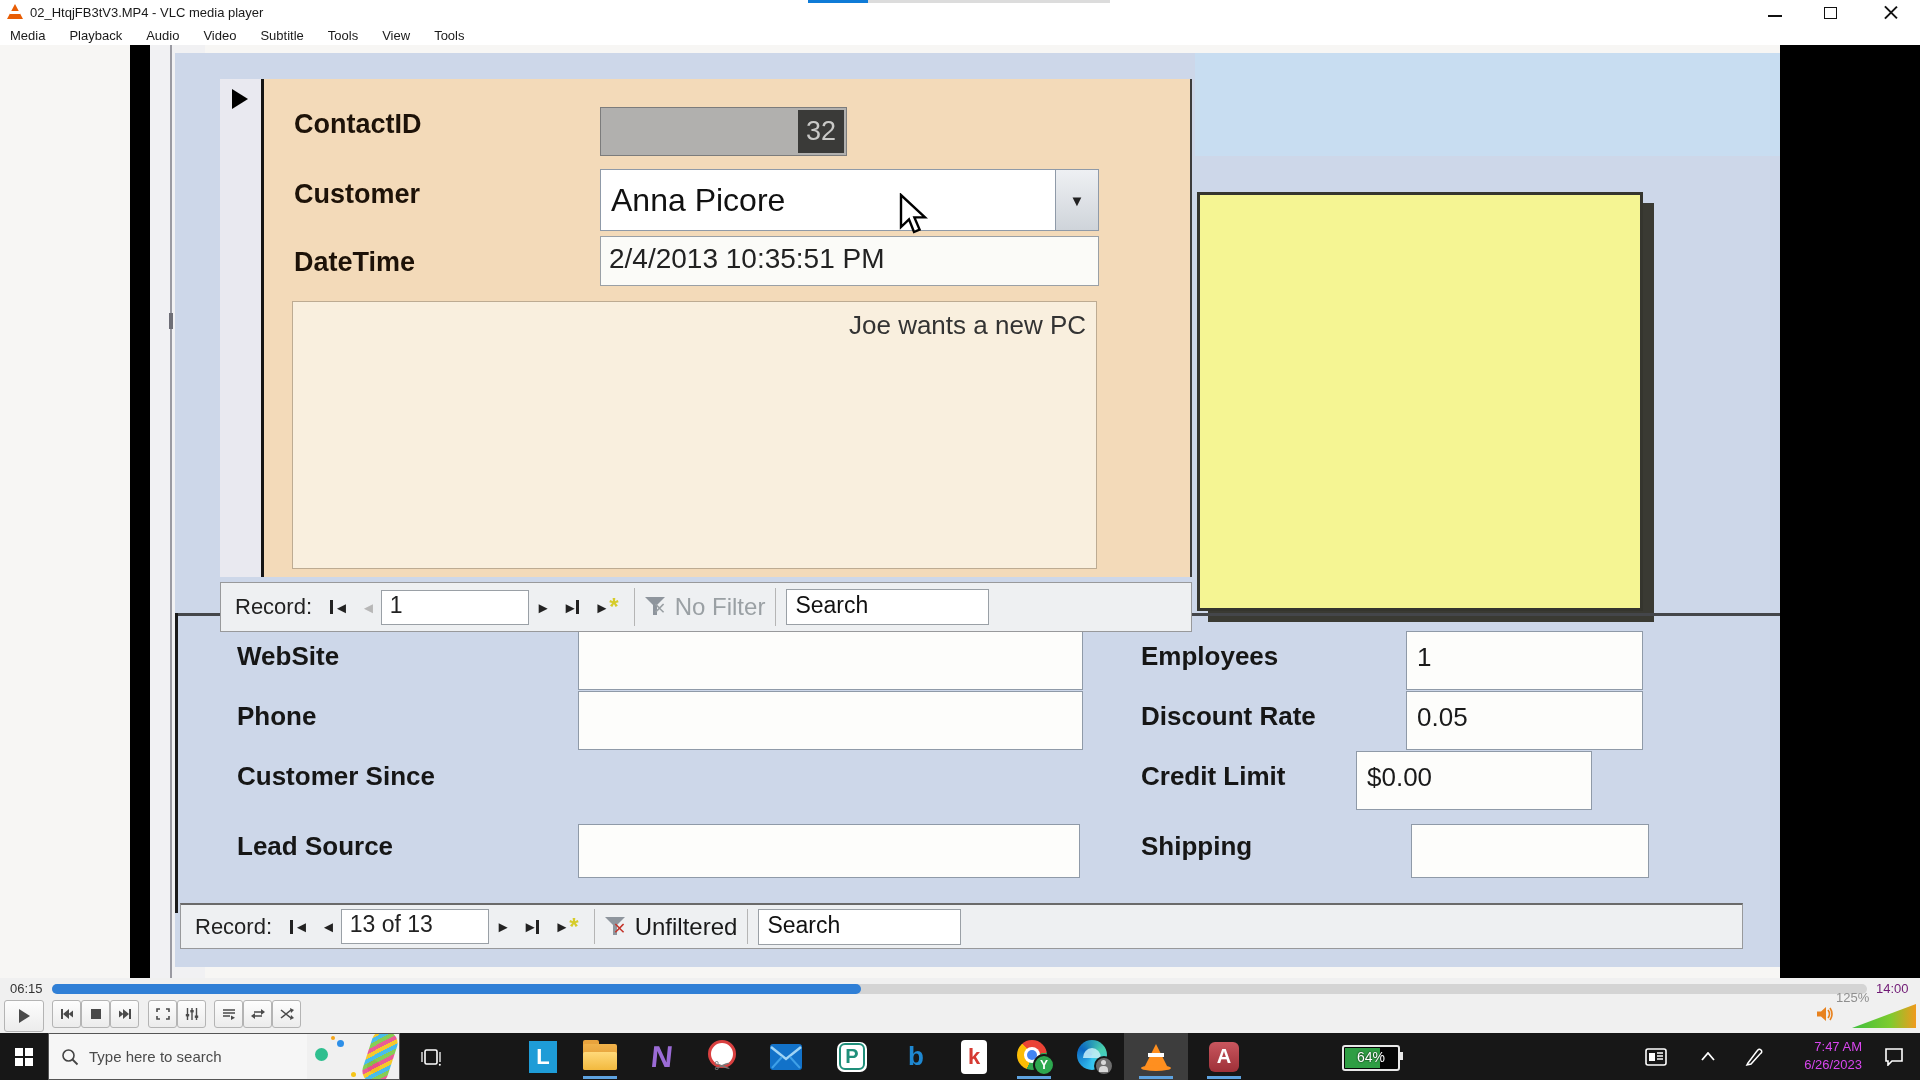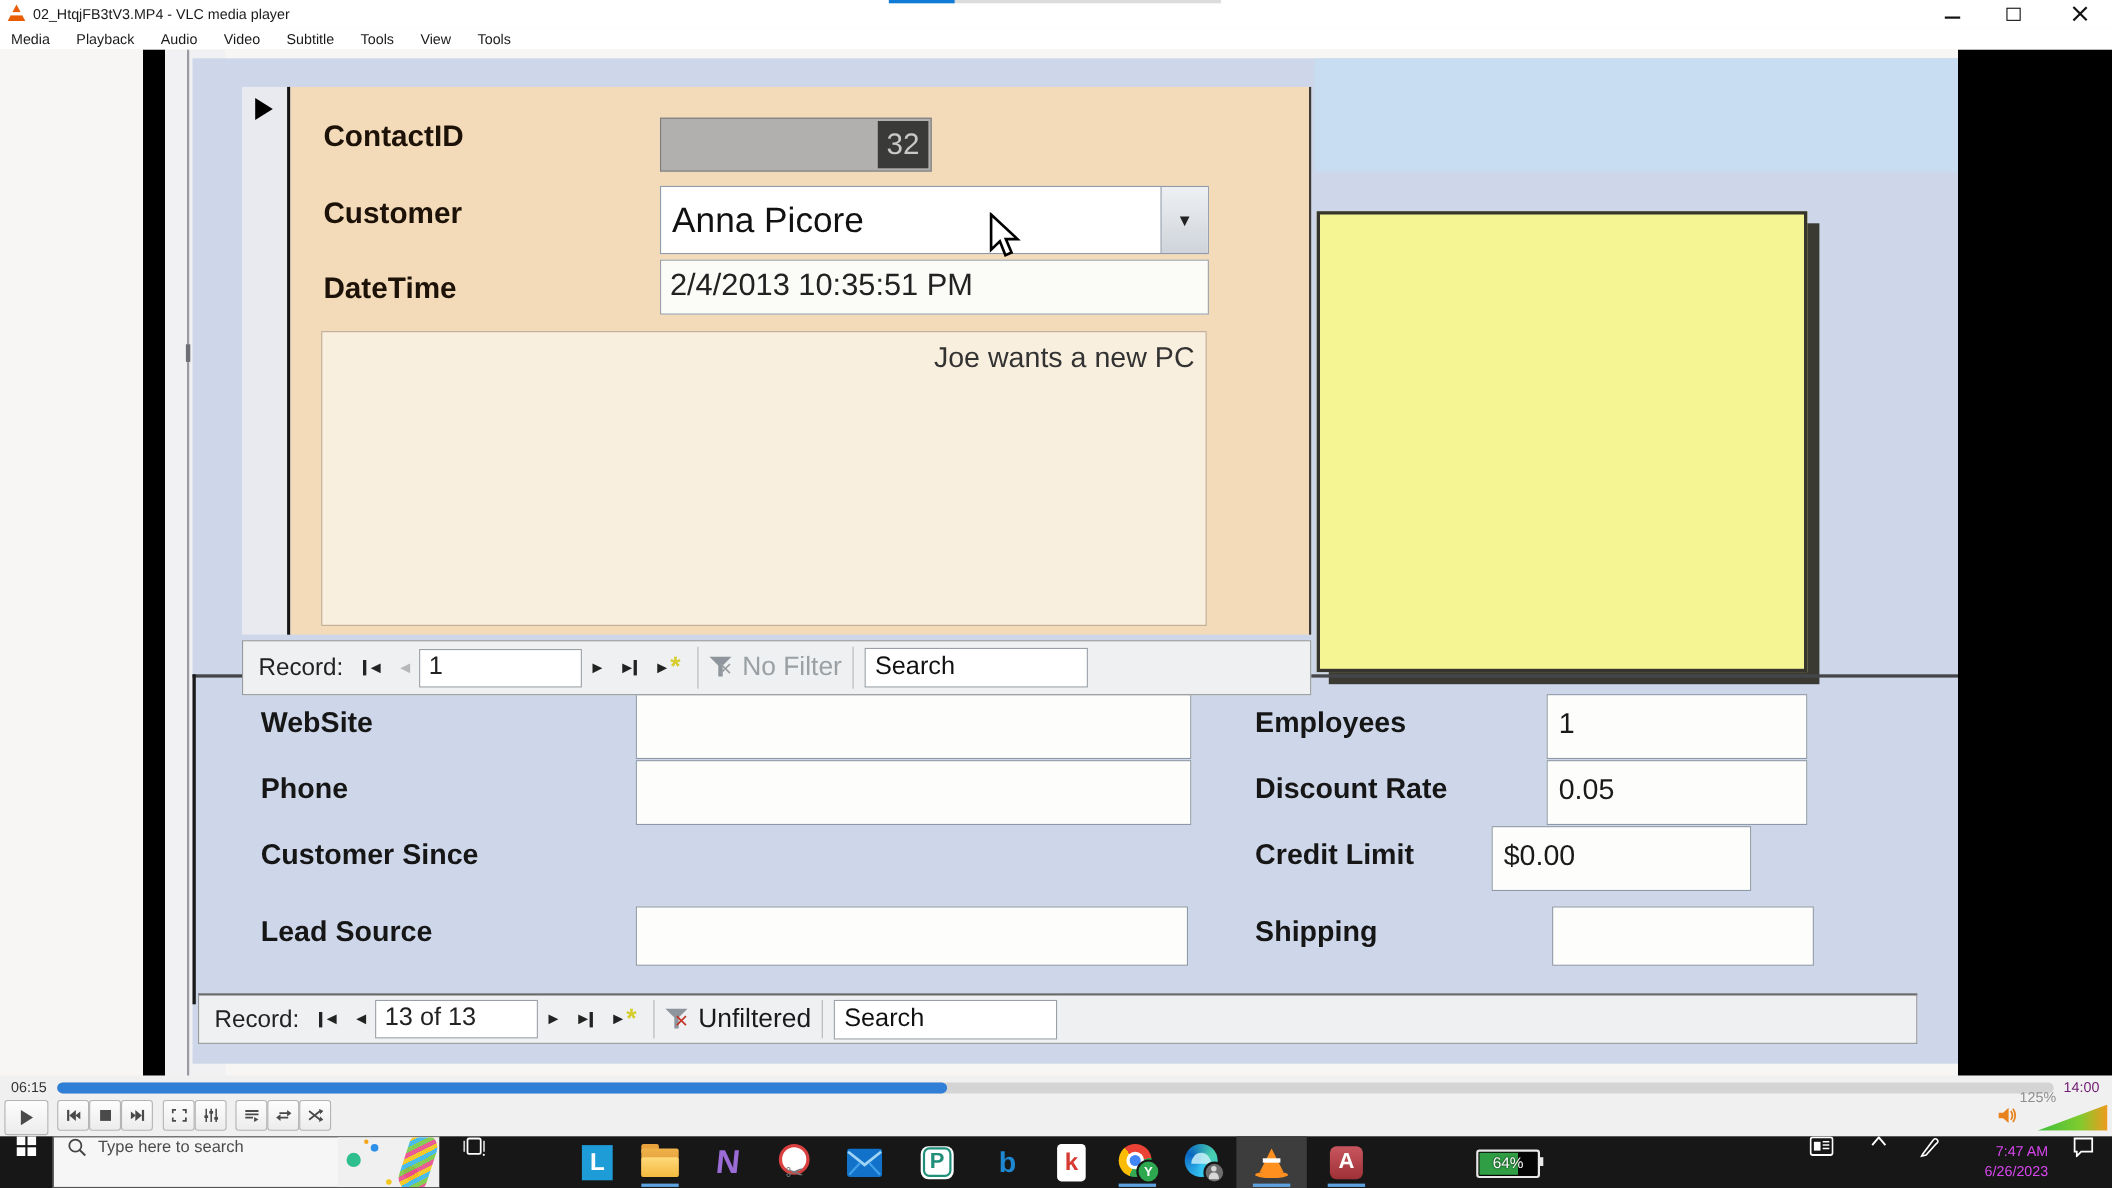--- a/index.html
+++ b/index.html
@@ -83,21 +83,21 @@
   #seek-fill{left:0;top:0;height:10px;background:#2f7fd6;border-radius:5px;}
   .cbtn{top:22px;height:26px;background:linear-gradient(#fdfdfd,#ececec);border:1px solid #b4b4b4;border-radius:3px;
     display:flex;align-items:center;justify-content:center;}
   svg.g{display:block;}
   #vol-label{left:1836px;top:12px;font-size:13px;color:#8f8f8f;}
   #wedge{left:1852px;top:26px;width:64px;height:24px;background:linear-gradient(90deg,#3fbf3f,#7ecb2e 60%,#f09a1d);
     clip-path:polygon(0 100%,100% 0,100% 100%);}
   #spk{left:1816px;top:28px;}
   
   #taskbar{left:0;top:1033px;width:1920px;height:47px;background:#171717;}
-  .tb{top:0;height:47px;display:flex;justify-content:center;}
+  .tb{top:0;height:47px;display:flex;align-items:center;justify-content:center;}
   #tb-search{left:48px;width:352px;background:#f6f6f6;border:1px solid #555;box-sizing:border-box;justify-content:flex-start;}
   #tb-search-text{font-size:15px;color:#4b4b4b;margin-left:10px;}
   #sparkle{position:absolute;right:0;top:0;width:92px;height:45px;background:#f0f0f0;overflow:hidden;}
   .dot{position:absolute;border-radius:50%;}
   #dna{position:absolute;right:6px;top:-4px;width:26px;height:54px;
     background:repeating-linear-gradient(135deg,#e84d8a 0 4px,#f5c518 4px 8px,#37b7e8 8px 12px,#7ac943 12px 16px);
     border-radius:12px;transform:rotate(18deg);opacity:.9;}
   .appcell{top:0;width:48px;height:47px;display:flex;align-items:center;justify-content:center;}
   .underline{position:absolute;bottom:1px;left:7px;width:34px;height:3px;background:#5ea3e0;}
   .lq{font-weight:bold;font-style:normal;}

